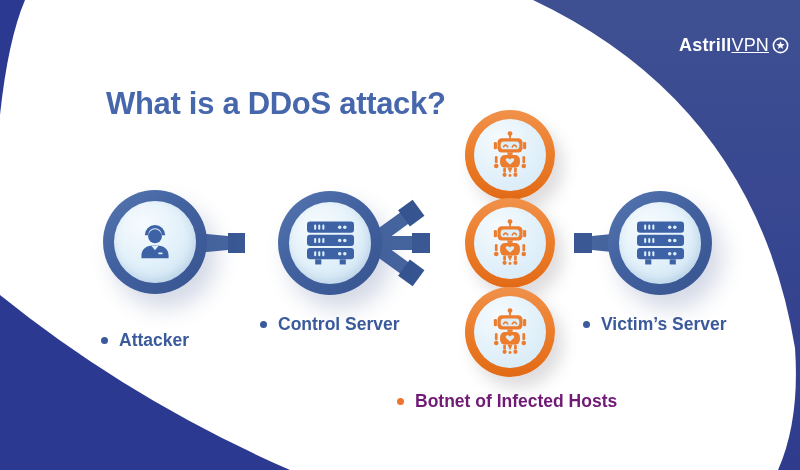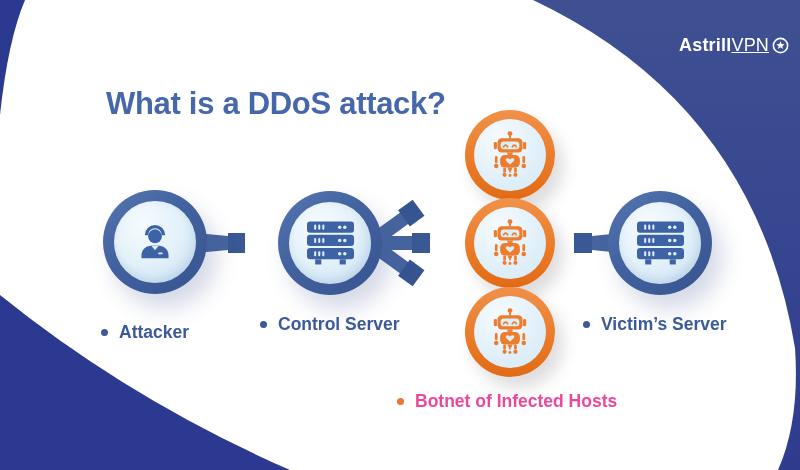--- a/index.html
+++ b/index.html
@@ -48,21 +48,21 @@
   }
   .bot-inner{
     width:72px;height:72px;border-radius:50%;
     background:radial-gradient(circle at 35% 28%,#F6FBFE 0%,#E3F1FA 50%,#D3E9F6 100%);
     display:flex;align-items:center;justify-content:center;
   }
 
   
   .label{position:absolute;z-index:3;display:flex;align-items:center;font-size:17.5px;font-weight:700;}
   .label.blue{color:#3B5A9B;}
-  .label.orange{color:#ec4899;}
+  .label.orange{color:#701a75;}
   .dot{width:7px;height:7px;border-radius:50%;margin-right:11px;flex:0 0 auto;}
   .label.blue .dot{background:#3B5A9B;}
   .label.orange .dot{background:#ED7431;}
 </style>
 </head>
 <body>
 
 <div class="stage">
 
   <svg class="bg-svg" width="800" height="470" viewBox="0 0 800 470">
@@ -271,21 +271,21 @@
             <circle cx="20" cy="42.6" r="1.4"></circle>
         </g>
         <rect x="11" y="10" width="18" height="7.5" rx="3.2" fill="#DCEEF8"></rect>
         <path d="M13.8,15.2 Q15.8,11.8 17.8,15.2" stroke="#ED7D2E" stroke-width="1.6" fill="none" stroke-linecap="round"></path>
         <path d="M22.2,15.2 Q24.2,11.8 26.2,15.2" stroke="#ED7D2E" stroke-width="1.6" fill="none" stroke-linecap="round"></path>
         <path d="M20,32 L16.8,29.2 Q15.2,27.6 16.6,26.4 Q18,25.4 20,27.2 Q22,25.4 23.4,26.4 Q24.8,27.6 23.2,29.2 Z" fill="#DCEEF8"></path>
       </svg>
     </div>
   </div>
 
-  <div class="label blue" style="left:101px;top:322px">
+  <div class="label blue" style="left:101px;top:330px">
     <span class="dot"></span>
     <span>Attacker</span>
   </div>
 
   <div class="label blue" style="left:260px;top:314px">
     <span class="dot"></span>
     <span>Control Server</span>
   </div>
 
   <div class="label blue" style="left:583px;top:314px">

